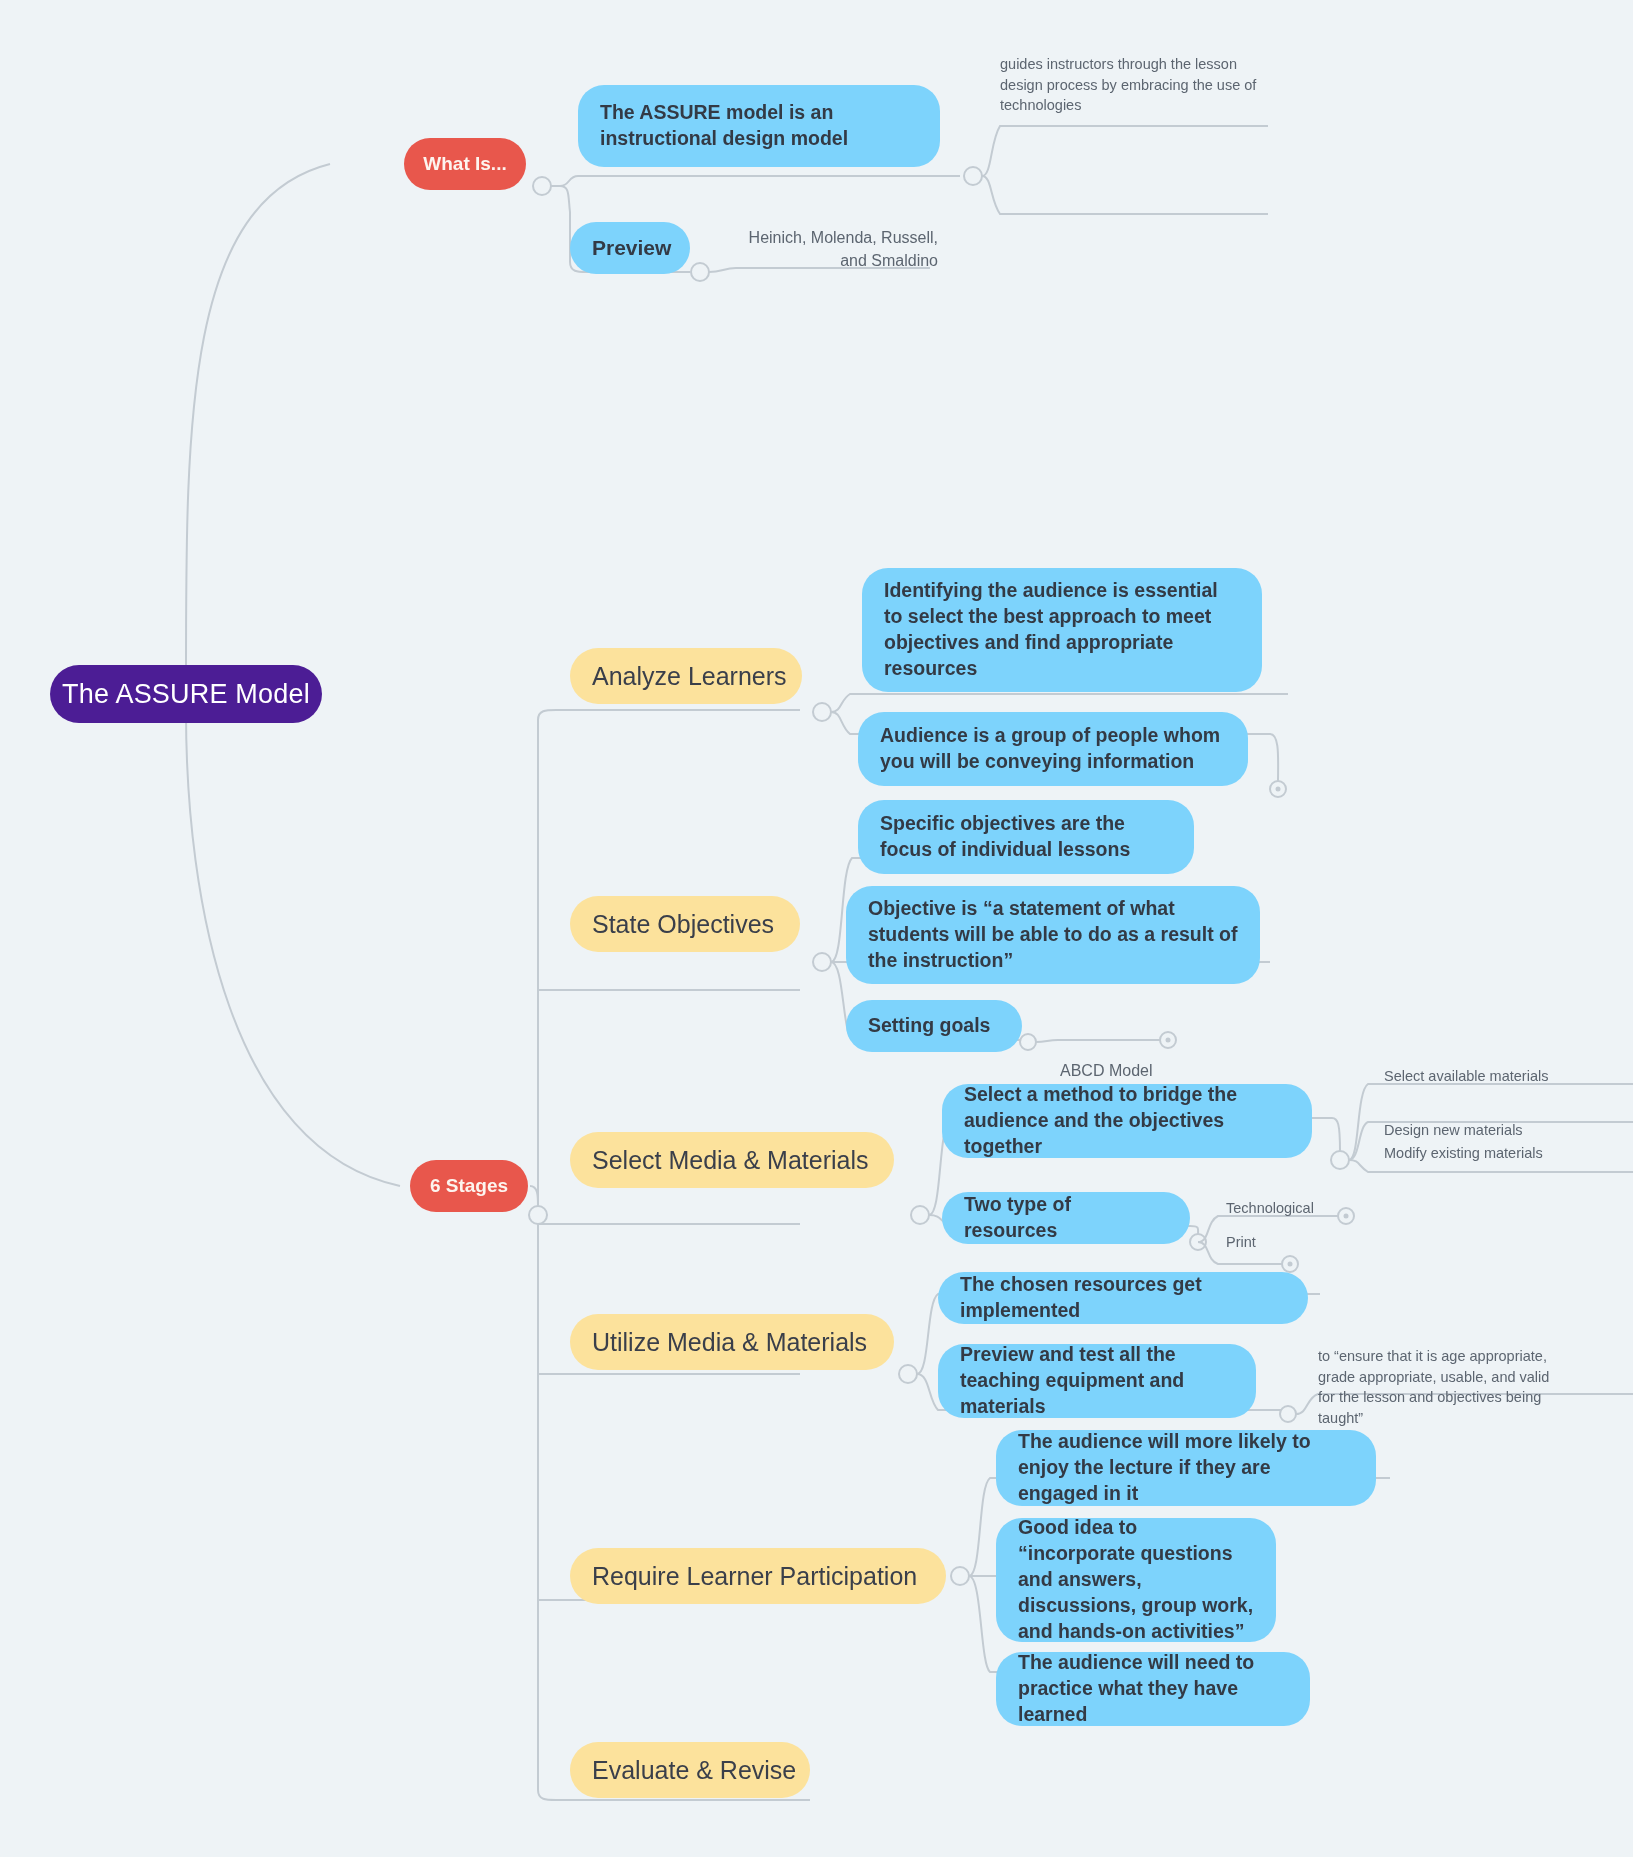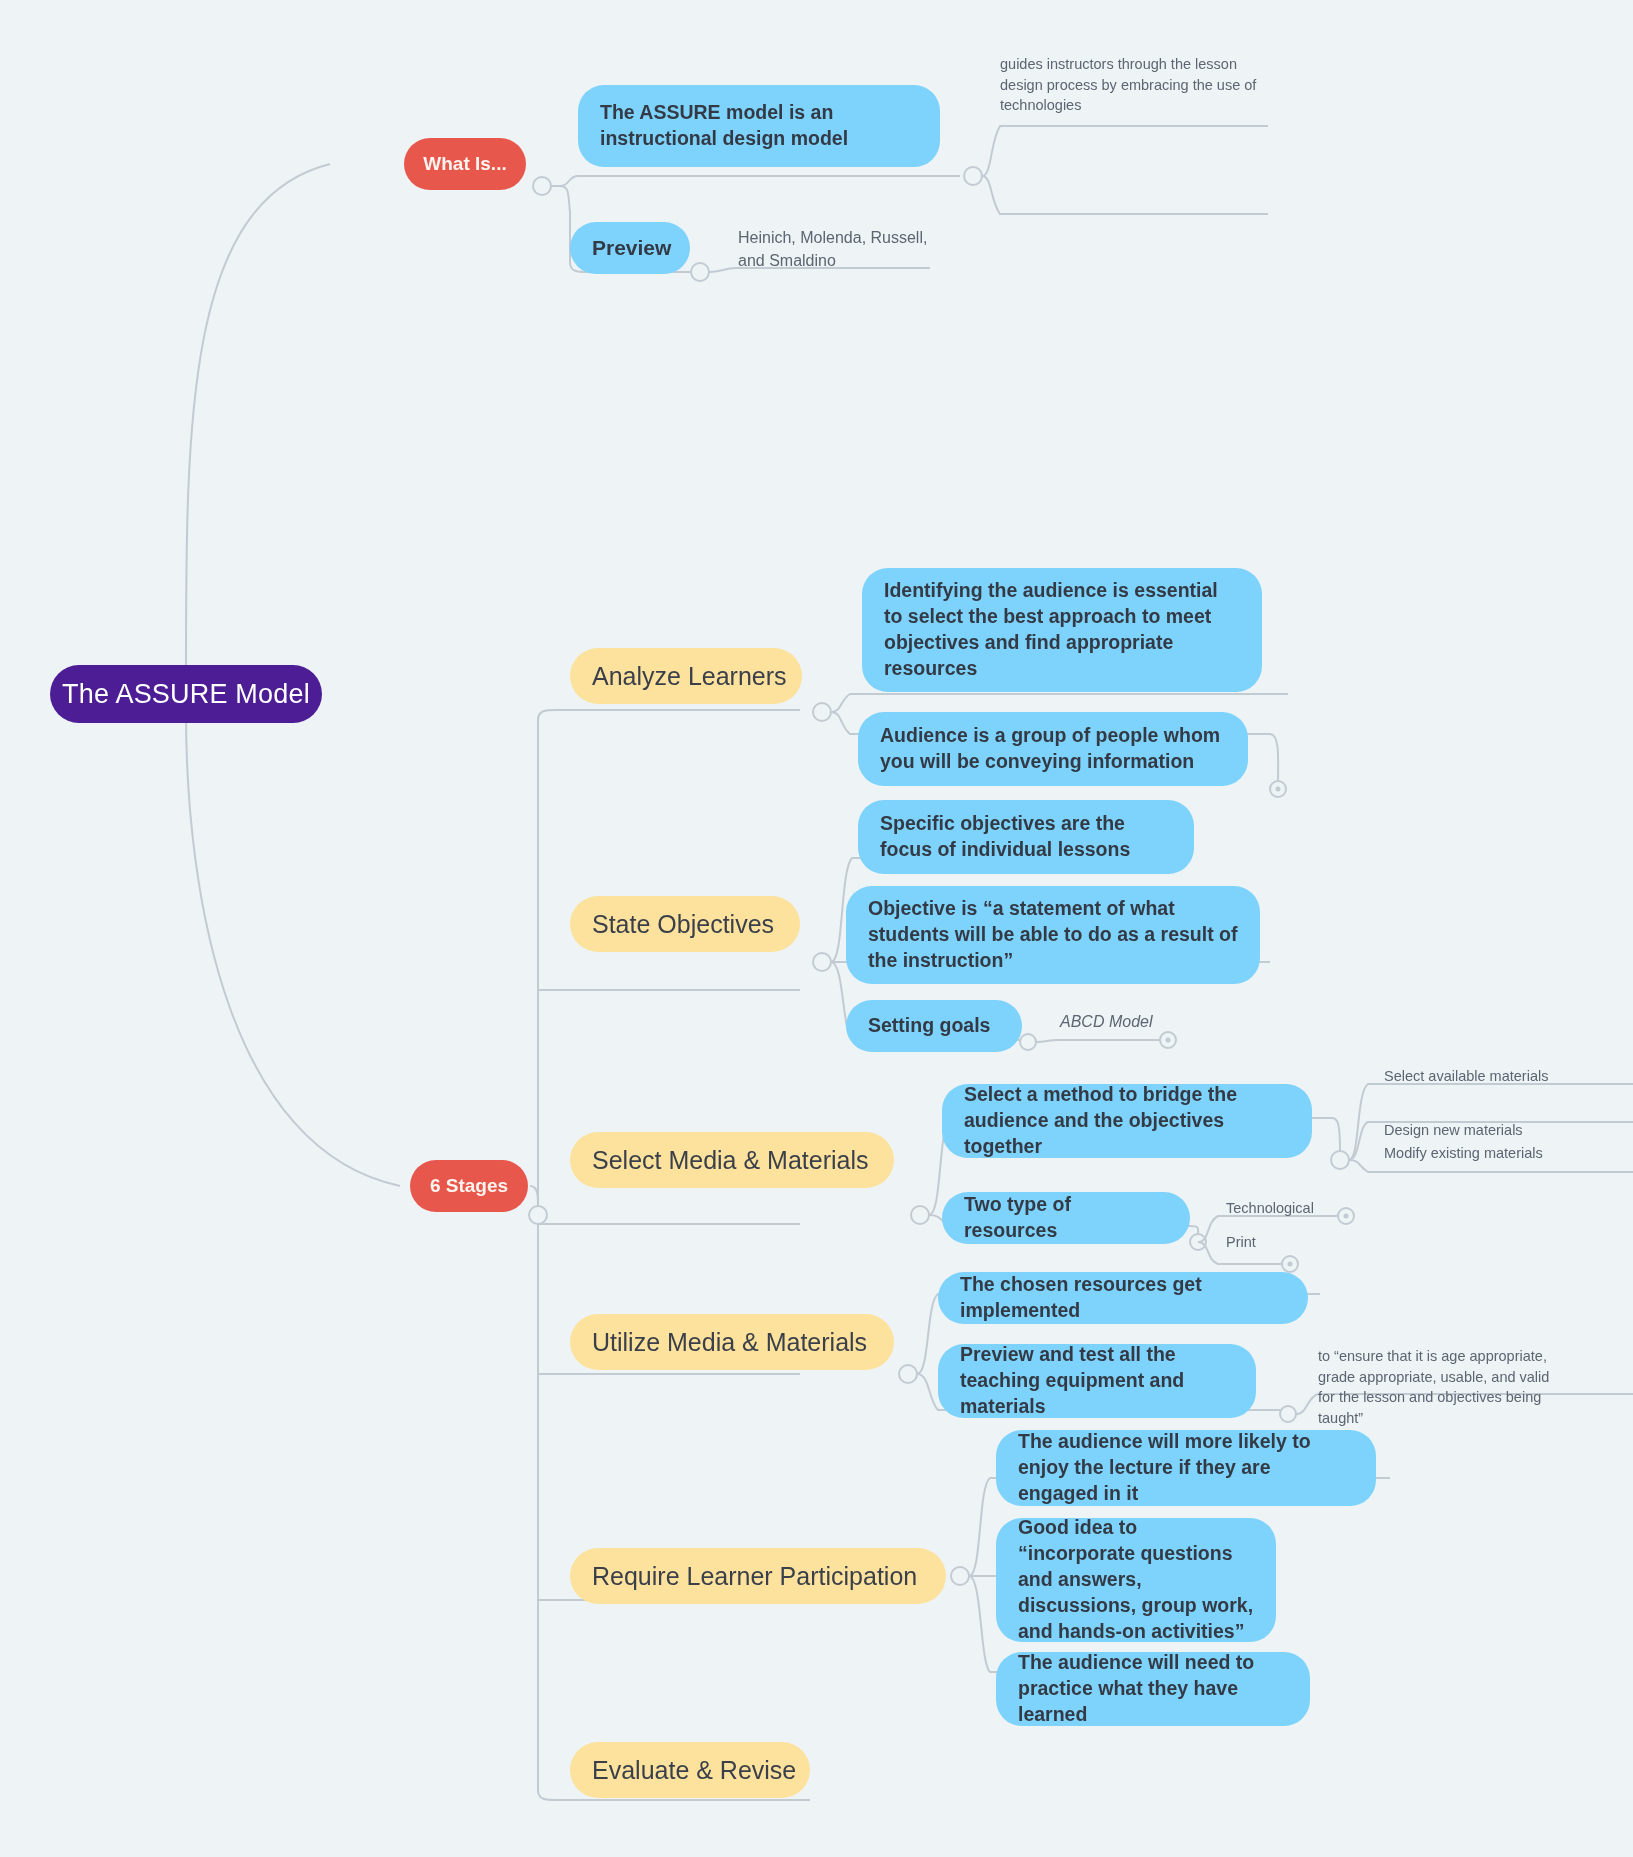--- a/index.html
+++ b/index.html
@@ -202,21 +202,21 @@
 
   <div class="node leaf" style="left:1000px; top:54px; width:270px;">
     <span>guides instructors through the lesson design process by embracing the use of technologies</span>
   </div>
 
 
   <div class="node card" style="left:570px; top:222px; width:120px; height:52px; font-size:21px;">
     <span>Preview</span>
   </div>
 
-  <div class="node leaf mid" style="left:738px; top:227px; width:200px;">
+  <div class="node leaf mid" style="left:738px; top:227px; width:200px;text-align:right;">
     <span>Heinich, Molenda, Russell, and Smaldino</span>
   </div>
 
   <div class="node cat-pill" style="left:410px; top:1160px; width:118px; height:52px;">
     <span>6 Stages</span>
   </div>
 
   <div class="node stage-pill" style="left:570px; top:648px; width:232px; height:56px;">
     <span>Analyze Learners</span>
   </div>
@@ -239,21 +239,21 @@
   </div>
 
   <div class="node card" style="left:846px; top:886px; width:414px; height:98px;">
     <span>Objective is “a statement of what students will be able to do as a result of the instruction”</span>
   </div>
 
   <div class="node card" style="left:846px; top:1000px; width:176px; height:52px;">
     <span>Setting goals</span>
   </div>
 
-  <div class="node leaf mid" style="left:1060px; top:1011px; width:160px;font-style:italic;">
+  <div class="node leaf mid" style="left:1060px; top:1060px; width:160px;">
     <span>ABCD Model</span>
   </div>
 
   <div class="node stage-pill" style="left:570px; top:1132px; width:324px; height:56px;">
     <span>Select Media &amp; Materials</span>
   </div>
 
   <div class="node card" style="left:942px; top:1084px; width:370px; height:74px;">
     <span>Select a method to bridge the audience and the objectives together</span>
   </div>

